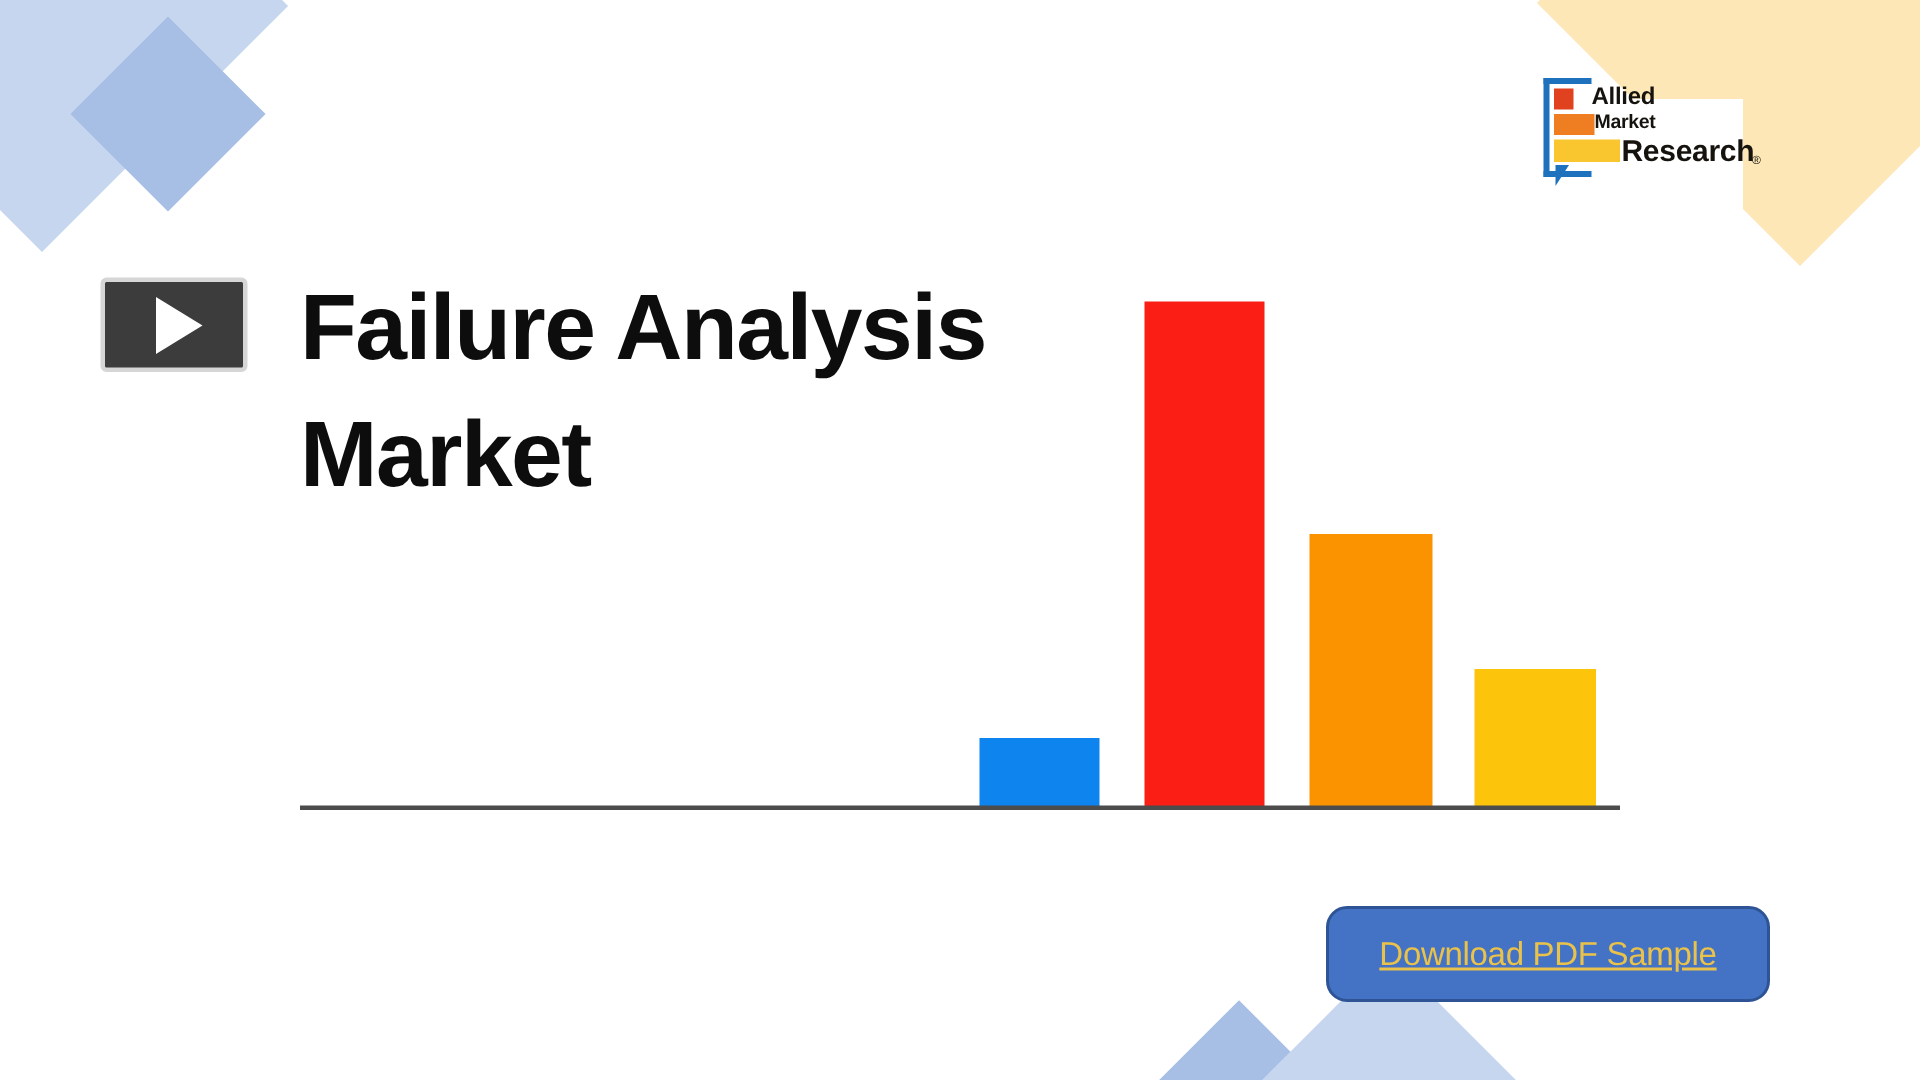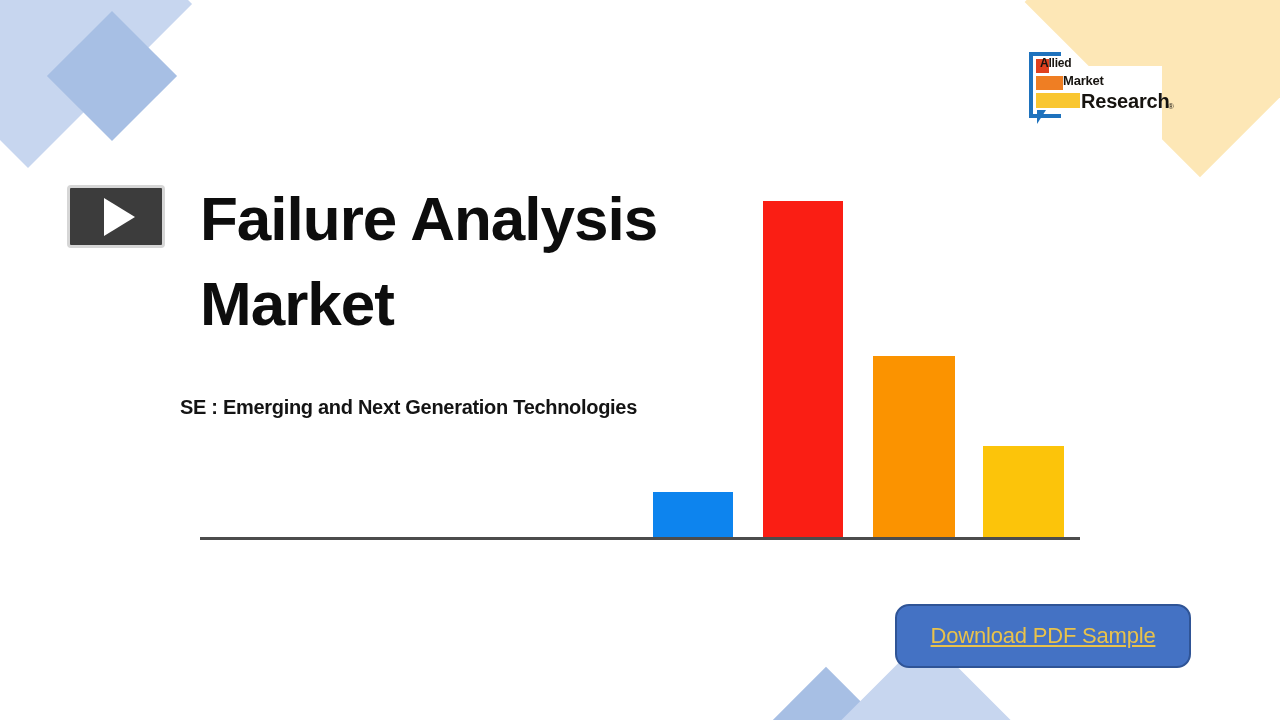--- a/index.html
+++ b/index.html
@@ -27,21 +27,21 @@
   #logo-bubble{position:absolute;left:0;top:0;width:28px;height:58px;
       border:4px solid #1e72bd;border-right:none;background:transparent;}
   #logo-tail{position:absolute;left:8px;top:58px;width:0;height:0;
       border-left:9px solid #1e72bd;border-right:9px solid transparent;border-bottom:14px solid transparent;}
   .logo-bar{position:absolute;}
   #logo-bar-red{left:7px;top:7px;width:13px;height:14px;background:#e0411f;}
   #logo-bar-orange{left:7px;top:24px;width:27px;height:14px;background:#ef7e23;}
   #logo-bar-yellow{left:7px;top:41px;width:44px;height:15px;background:#f9c630;}
   .logo-word{position:absolute;color:#16130f;font-weight:bold;
       font-family:"Liberation Sans", sans-serif;letter-spacing:-0.2px;}
-  #logo-word-allied{left:11px;top:4px;font-size:12px;}
+  #logo-word-allied{left:32px;top:4px;font-size:16px;}
   #logo-word-market{left:34px;top:21px;font-size:13px;}
   #logo-word-research{left:52px;top:38px;font-size:20px;}
   #logo-reg{position:absolute;left:139px;top:50px;font-size:8px;color:#16130f;}
 
   
   #play-button{position:absolute;left:67px;top:185px;width:98px;height:63px;
       background:#3c3c3c;border:3px solid #d6d6d6;border-radius:4px;
       box-sizing:border-box;display:flex;align-items:center;justify-content:center;cursor:pointer;}
   #play-triangle{width:0;height:0;border-left:31px solid #ffffff;
       border-top:19px solid transparent;border-bottom:19px solid transparent;margin-left:6px;}
@@ -56,21 +56,21 @@
 
   
   #chart{position:absolute;left:0;top:0;width:1280px;height:720px;}
   #axis-line{position:absolute;left:200px;top:537px;width:880px;height:3px;background:#4c4c4c;}
   .bar{position:absolute;bottom:0;}
   #bars{position:absolute;left:0;top:0;width:1280px;height:538px;}
 
   
   #download-button{position:absolute;left:884px;top:604px;width:296px;height:64px;
       background:#4472c4;border:2px solid #2f5496;border-radius:14px;
-      box-sizing:border-box;display:flex;align-items:center;justify-content:center;cursor:pointer;margin-left:11px;}
+      box-sizing:border-box;display:flex;align-items:center;justify-content:center;cursor:pointer;}
   #download-label{color:#e9c24b;font-size:22px;text-decoration:underline;
       font-family:"Liberation Sans", sans-serif;letter-spacing:-0.2px;}
 </style>
 </head>
 <body>
 
 <div id="slide">
 
   <div class="deco" id="deco-tl-big"></div>
   <div class="deco" id="deco-tl-small"></div>
@@ -89,21 +89,20 @@
     <div class="logo-word" id="logo-word-market">Market</div>
     <div class="logo-word" id="logo-word-research">Research</div>
     <div id="logo-reg">®</div>
   </div>
 
   <div id="play-button">
     <div id="play-triangle"></div>
   </div>
 
   <div id="title">Failure Analysis Market</div>
-  <div id="subtitle">SE : Emerging and Next Generation Technologies</div>
 
   <div id="chart">
     <div id="bars">
         <div class="bar" style="left: 653px; width: 80px; height: 46px; background: rgb(13, 132, 238);"></div>
         <div class="bar" style="left: 763px; width: 80px; height: 337px; background: rgb(250, 30, 20);"></div>
         <div class="bar" style="left: 873px; width: 82px; height: 182px; background: rgb(251, 147, 0);"></div>
         <div class="bar" style="left: 983px; width: 81px; height: 92px; background: rgb(252, 196, 10);"></div>
       </div>
     <div id="axis-line"></div>
   </div>

